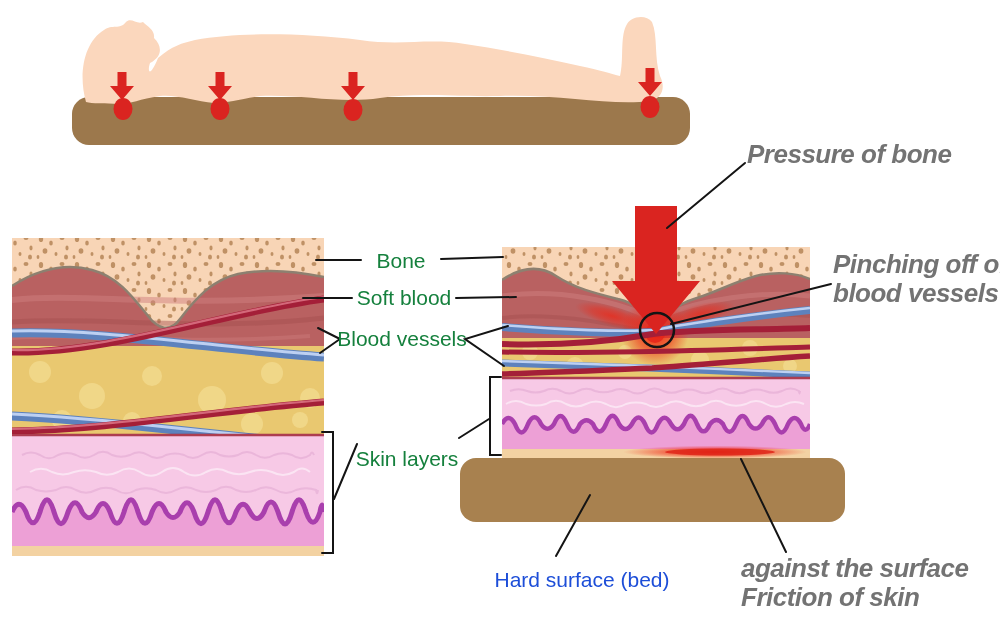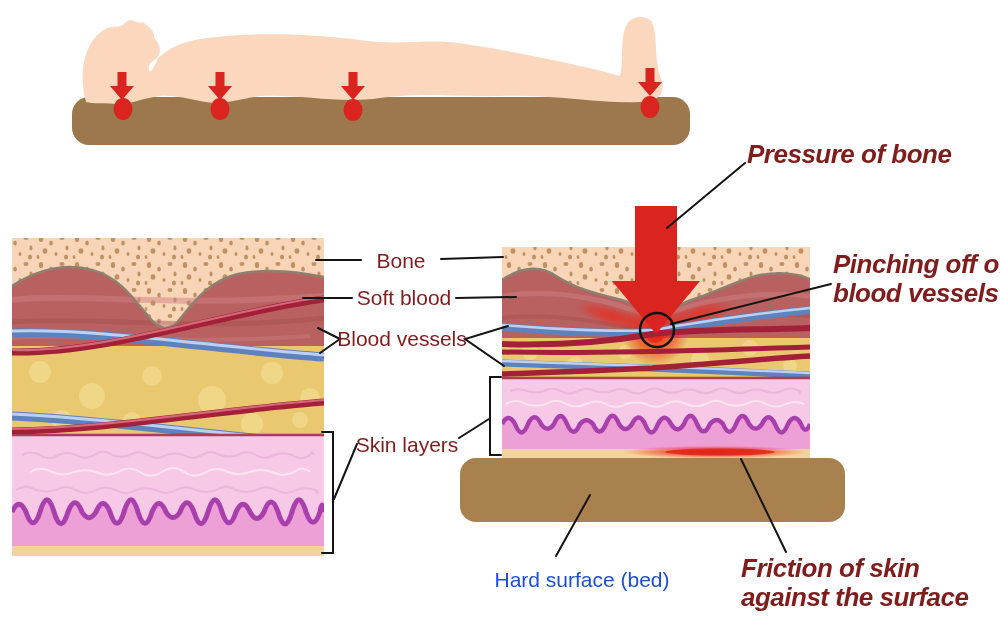--- a/index.html
+++ b/index.html
@@ -1,22 +1,22 @@
 <!DOCTYPE html>
 <html><head>
 <meta charset="utf-8">
 <style>
   html,body{margin:0;padding:0;background:#fff;}
   #stage{position:relative;width:1000px;height:633px;background:#fff;overflow:hidden;
          font-family:"Liberation Sans",sans-serif;}
   #art{position:absolute;left:0;top:0;}
-  .layer-label{position:absolute;transform:translate(-50%,-50%);font-size:21px;color:#7f1d1d;white-space:nowrap;}
+  .layer-label{position:absolute;transform:translate(-50%,-50%);font-size:21px;color:#15803d;white-space:nowrap;}
   .caption{position:absolute;font-size:21px;color:#1d4ed8;white-space:nowrap;}
   .caption.center{transform:translate(-50%,-50%);}
-  .callout{position:absolute;font-weight:bold;font-style:italic;font-size:26px;line-height:29px;color:#7f1d1d;white-space:nowrap;letter-spacing:-0.5px;}
+  .callout{position:absolute;font-weight:bold;font-style:italic;font-size:26px;line-height:29px;color:#737373;white-space:nowrap;letter-spacing:-0.5px;}
   .block-title{position:absolute;font-weight:bold;font-style:italic;font-size:28px;color:#0f0f0f;white-space:nowrap;}
 </style>
 </head>
 <body>
 
 <div id="stage">
 
 <svg id="art" width="1000" height="633" viewBox="0 0 1000 633">
   <defs>
     <pattern id="boneTex" width="36" height="26" patternUnits="userSpaceOnUse">
@@ -186,29 +186,29 @@
     <path d="M667,228 L745,163"></path>
     <path d="M671,324 L831,284"></path>
     <path d="M741,459 L786,552"></path>
     <path d="M590,495 L556,556"></path>
   </g>
 </svg>
 
 <div class="layer-label" style="left:401px;top:261px">Bone</div>
 <div class="layer-label" style="left:404px;top:298px">Soft blood</div>
 <div class="layer-label" style="left:402px;top:339px">Blood vessels</div>
-<div class="layer-label" style="left:407px;top:445px">Skin layers</div>
+<div class="layer-label" style="left:407px;top:459px">Skin layers</div>
 
 <div class="callout" style="left:747px;top:140px">
   <div>Pressure of bone</div>
 </div>
 <div class="callout" style="left:833px;top:250px">
   <div>Pinching off of</div>
   <div>blood vessels</div>
 </div>
 <div class="callout" style="left:741px;top:554px">
+  <div>against the surface</div>
   <div>Friction of skin</div>
-  <div>against the surface</div>
 </div>
 
 <div class="caption center" style="left:582px;top:580px">Hard surface (bed)</div>
 
 </div>
 
 </body></html>

